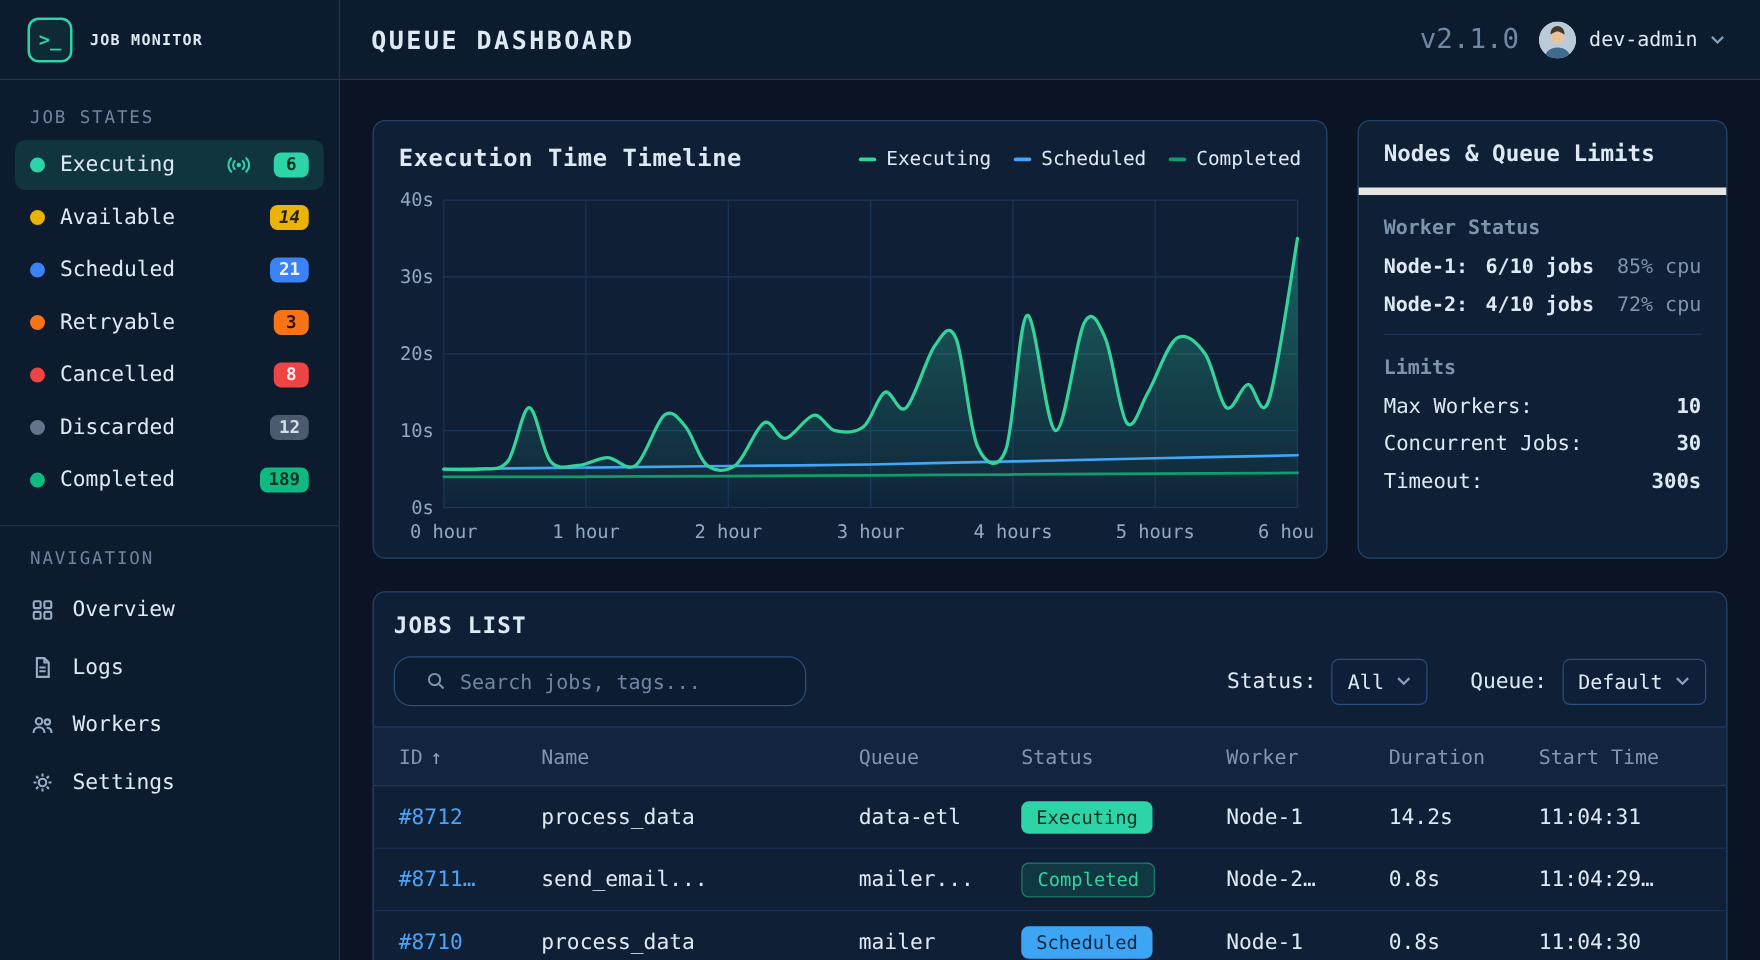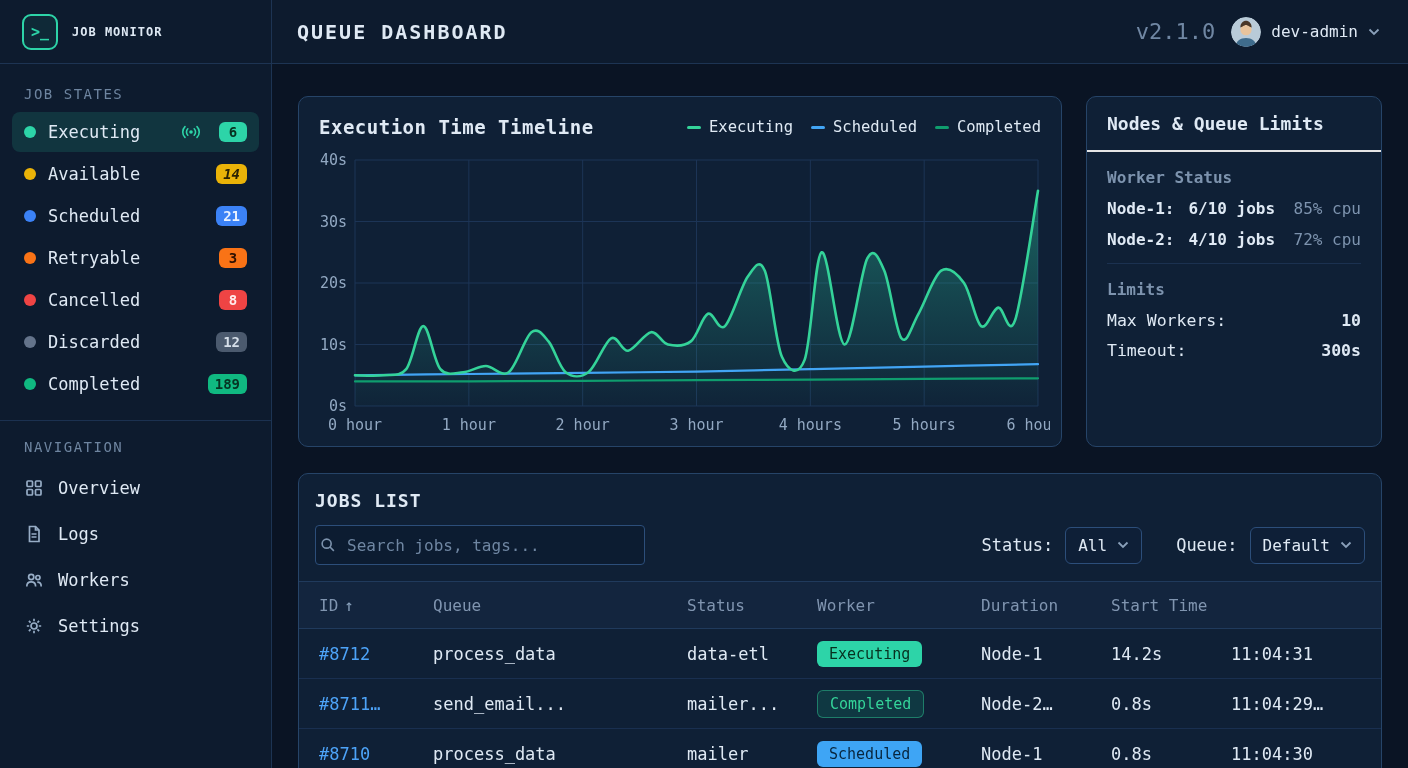--- a/index.html
+++ b/index.html
@@ -37,39 +37,39 @@
   .timeline-card{flex:1;min-width:0}
   .card-head{display:flex;align-items:center;padding:19px 20px 10px}
   .card-title{font-size:19px;font-weight:bold;letter-spacing:.5px}
   .legend{margin-left:auto;display:flex;gap:18px;align-items:center;font-size:15.5px}
   .legend-item{display:flex;align-items:center;gap:8px}
   .sw{width:14px;height:3px;border-radius:2px;display:inline-block}
   .chart-wrap{padding:0 10px 6px 10px}
   .chart-wrap svg{display:block}
 
   .nodes-card{width:296px;flex:none}
-  .nodes-head{padding:16px 20px;border-bottom:2px solid #e5e5e5}
+  .nodes-head{padding:16px 20px;border-bottom:6px solid #e5e5e5}
   .nodes-title{font-size:18px;font-weight:bold}
   .nodes-body{padding:16px 20px}
   .muted{color:#7d93ae}
   .sub-header{font-size:16px;margin-bottom:12px;font-weight:bold}
   .node-row{display:flex;align-items:baseline;margin-bottom:12px;font-size:16px}
   .node-name{font-weight:bold}
   .node-jobs{margin-left:14px;font-weight:bold}
   .node-cpu{margin-left:auto}
   .nodes-divider{border:none;border-top:1px solid #1b3150;margin:14px 0 16px}
   .limit-row{display:flex;justify-content:space-between;margin-bottom:11px;font-size:16.5px}
   .limit-value{font-weight:bold}
 
   
   .jobs-card{min-height:340px}
   .jobs-head{padding:16px 16px 4px}
   .jobs-title{font-size:18px;font-weight:bold;letter-spacing:1px}
   .jobs-controls{display:flex;align-items:center;padding:10px 16px 16px}
-  .search-box{width:330px;height:40px;display:flex;align-items:center;gap:10px;padding:0 3px;border:1px solid #2c4e7a;border-radius:4px;background:#0c1c31}
+  .search-box{width:330px;height:40px;display:flex;align-items:center;gap:10px;padding:0 24px;border:1px solid #2c4e7a;border-radius:14px;background:#0c1c31}
   .search-box input{flex:1;min-width:0;background:transparent;border:none;outline:none;color:#dfe9f4;font-family:inherit;font-size:16px}
   .search-box input::placeholder{color:#6f86a2}
   .filters{margin-left:auto;display:flex;align-items:center;gap:12px}
   .filter-label{font-size:17px}
   .select{display:flex;align-items:center;gap:10px;border:1px solid #2c4e7a;border-radius:6px;padding:8px 12px;background:#0e1f37;font-size:16px;cursor:pointer}
   .filter-spacer{width:10px}
   .thead,.trow{display:grid;grid-template-columns:114px 254px 130px 164px 130px 120px 1fr;align-items:center;padding-left:20px}
   .thead{height:48px;background:#13253e;border-top:1px solid #203a5c;border-bottom:1px solid #203a5c;color:#8095b0;font-size:16px}
   .trow{height:50px;border-bottom:1px solid #192f50;font-size:17px;cursor:pointer}
   .id-link{color:#4da3f8}
@@ -276,20 +276,24 @@
             <span class="node-jobs">4/10 jobs</span>
             <span class="node-cpu muted">72% cpu</span>
           </div>
           <hr class="nodes-divider">
           <h4 class="sub-header muted">Limits</h4>
           <div class="limit-row">
             <span>Max Workers:</span>
             <span class="limit-value">10</span>
           </div>
           <div class="limit-row">
+            <span>Concurrent Jobs:</span>
+            <span class="limit-value">30</span>
+          </div>
+          <div class="limit-row">
             <span>Timeout:</span>
             <span class="limit-value">300s</span>
           </div>
         </div>
       </section>
     </div>
 
     <section class="card jobs-card">
       <div class="jobs-head">
         <h2 class="jobs-title">JOBS LIST</h2>
@@ -316,20 +320,21 @@
             <span>Default</span>
             <svg width="12" height="8" viewBox="0 0 12 8">
                 <path d="M1.5 1.5 6 6l4.5-4.5" stroke="#8aa0ba" stroke-width="1.8" fill="none"></path>
               </svg>
           </div>
         </div>
       </div>
 
       <div class="thead">
         <div><span>ID</span><span class="sort-arrow">↑</span></div>
+        <div>Name</div>
         <div>Queue</div>
         <div>Status</div>
         <div>Worker</div>
         <div>Duration</div>
         <div>Start Time</div>
       </div>
 
       <div class="trow">
         <div class="id-link">#8712</div>
         <div>process_data</div>

